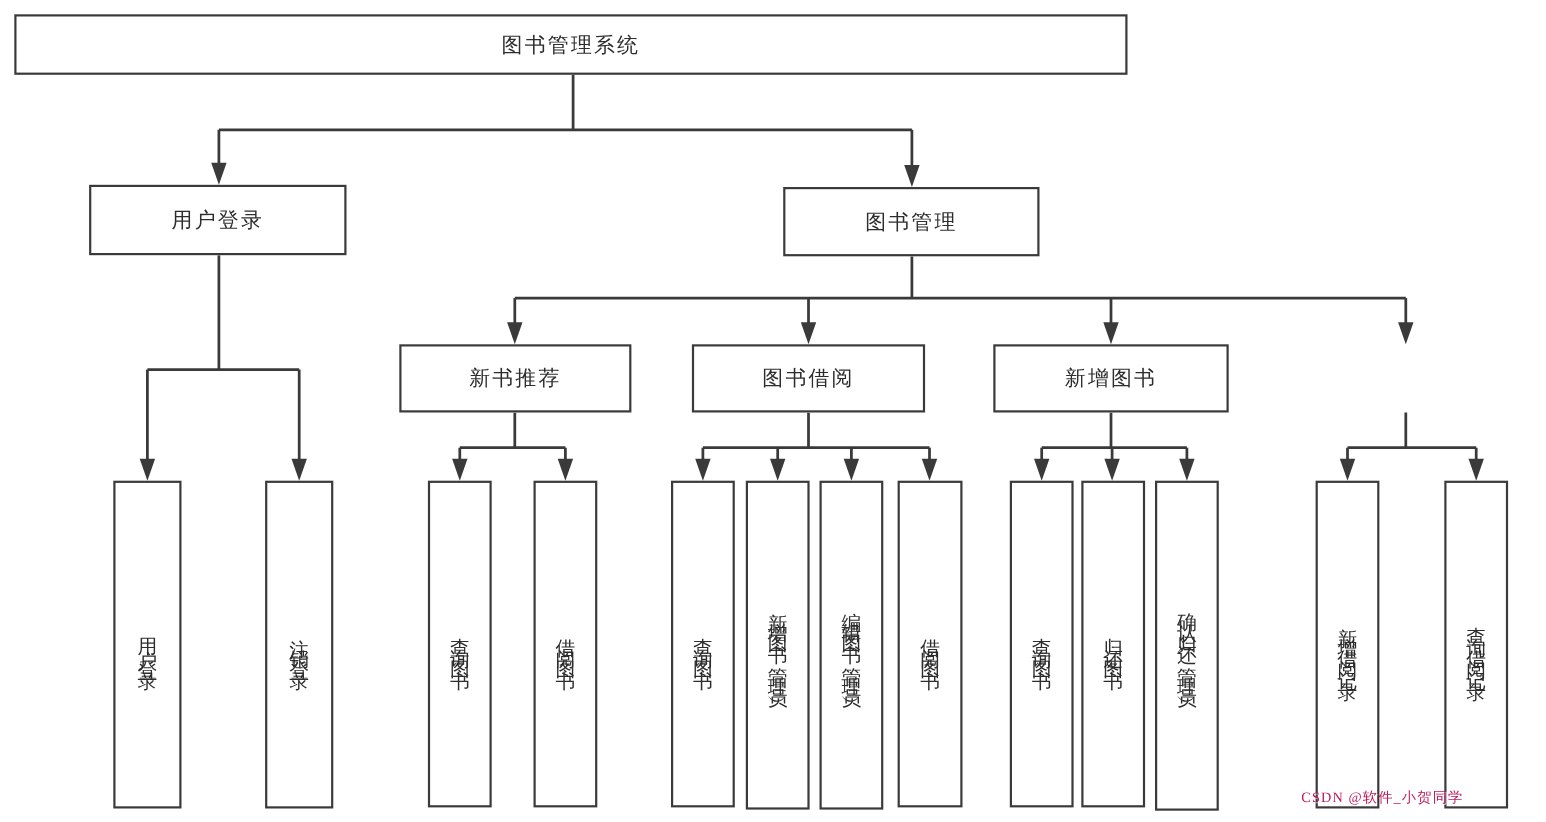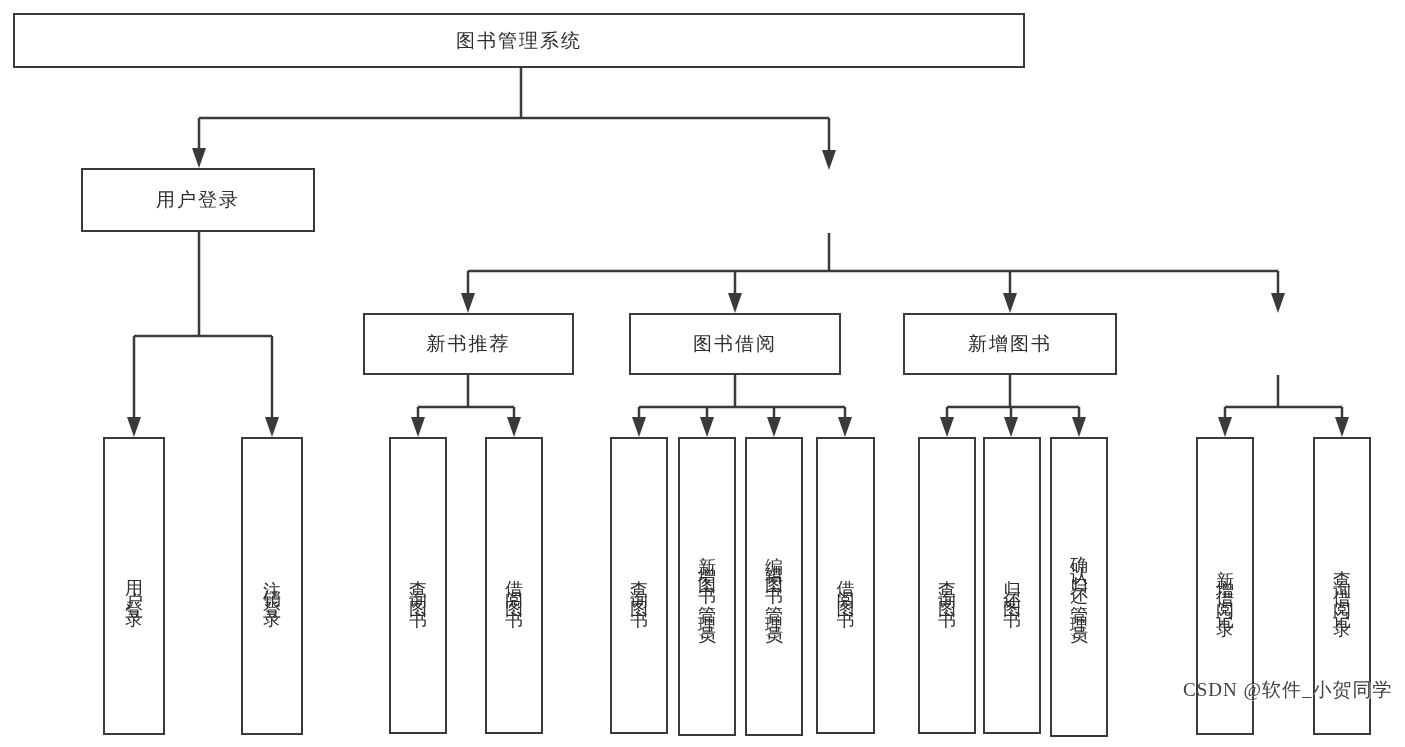--- a/index.html
+++ b/index.html
@@ -31,23 +31,23 @@
     writing-mode: vertical-rl;
     text-orientation: mixed;
     font-size: 18px;
     line-height: 1;
     letter-spacing: 10px;
     white-space: nowrap;
   }
   .watermark {
     position: absolute;
     left: 1183px;
-    top: 677px;
-    font-size: 19px;
-    color: #404040;
+    top: 716px;
+    font-size: 13px;
+    color: #be185d;
     white-space: nowrap;
     letter-spacing: 1px;
     text-shadow: 1px 1px 0 rgba(255,255,255,0.7);
   }
 </style>
 </head>
 <body>
 
 <div id="canvas">
 
@@ -117,20 +117,23 @@
     </g>
   </svg>
 
   <div class="node h" style="left:13px;top:13px;width:1012px;height:55px">
     <span>图书管理系统</span>
   </div>
 
   <div class="node h" style="left:81px;top:168px;width:234px;height:64px">
     <span>用户登录</span>
   </div>
+  <div class="node h" style="left:712px;top:170px;width:233px;height:63px">
+    <span>图书管理</span>
+  </div>
 
   <div class="node h" style="left:363px;top:313px;width:211px;height:62px">
     <span>新书推荐</span>
   </div>
   <div class="node h" style="left:629px;top:313px;width:212px;height:62px">
     <span>图书借阅</span>
   </div>
   <div class="node h" style="left:903px;top:313px;width:214px;height:62px">
     <span>新增图书</span>
   </div>

